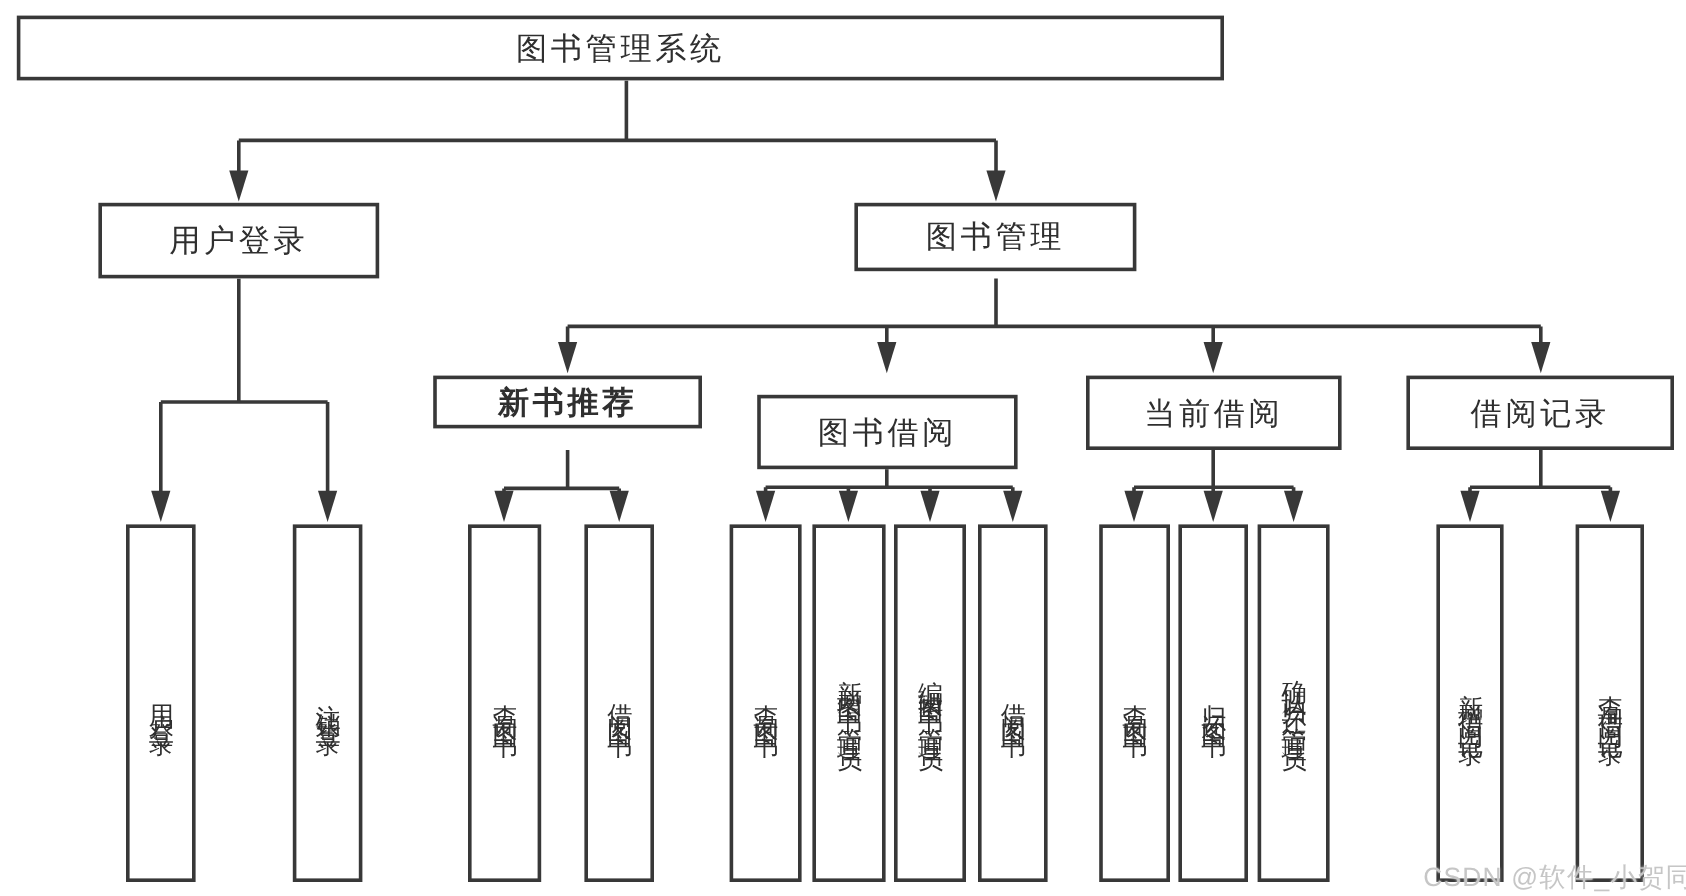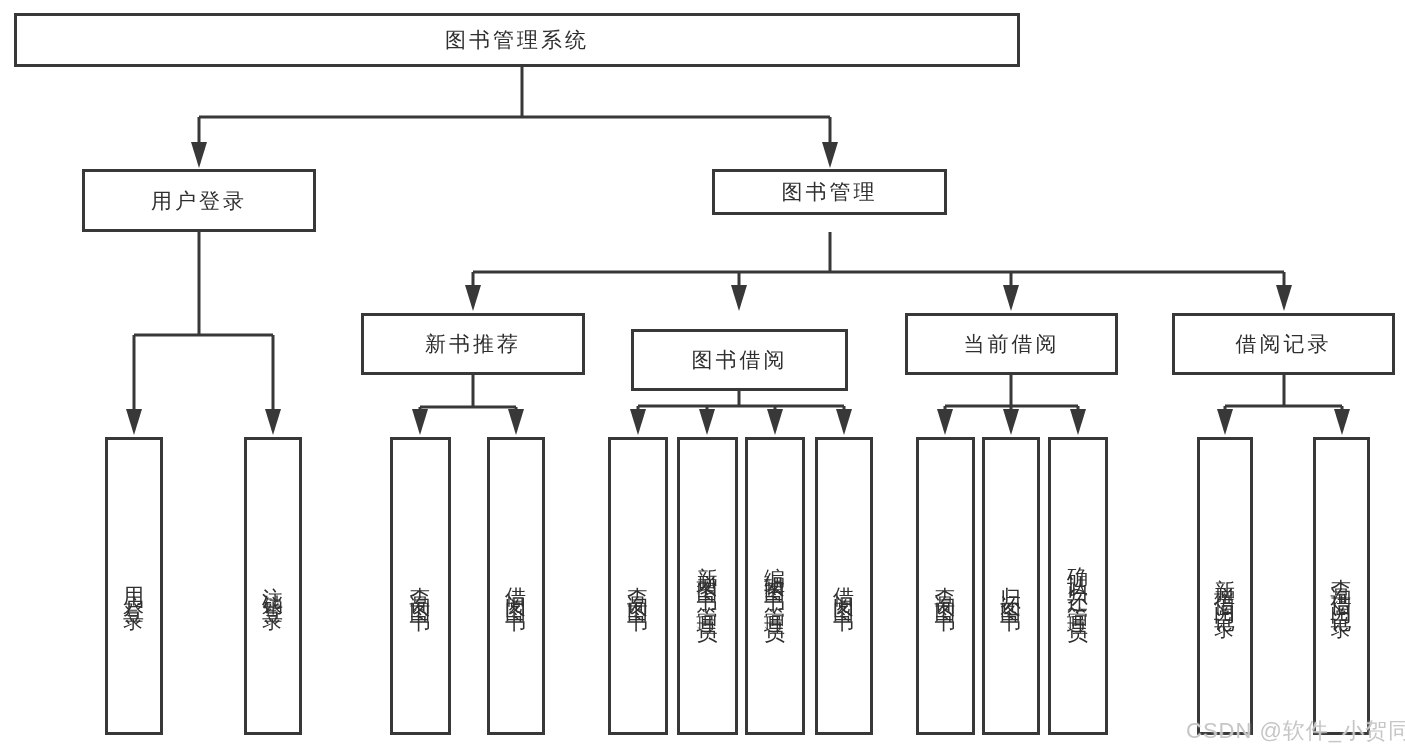--- a/index.html
+++ b/index.html
@@ -35,38 +35,38 @@
     position: absolute;
     box-sizing: border-box;
     background: var(--box-fill, #ffffff);
     border: 3px solid var(--box-border, #383838);
     display: flex;
     align-items: center;
     justify-content: center;
     color: var(--text, #2f2f2f);
   }
   .hnode span {
-    font-size: 21px;
+    font-size: 26px;
     letter-spacing: 3px;
     white-space: nowrap;
   }
   .vnode span {
     writing-mode: vertical-rl;
     font-size: 21px;
     letter-spacing: 8px;
     line-height: 1;
     white-space: nowrap;
   }
   
   #n-root   { left: 14px;   top: 13px;  width: 1006px; height: 54px; }
   
   #n-login  { left: 82px;   top: 169px; width: 234px;  height: 63px; }
-  #n-mgmt   { left: 712px;  top: 169px; width: 235px;  height: 46px; }
-  
-  #n-l3-0   { left: 361px;  top: 313px; width: 224px;  height: 62px; }
+  #n-mgmt   { left: 712px;  top: 169px; width: 235px;  height: 57px; }
+  
+  #n-l3-0   { left: 361px;  top: 313px; width: 224px;  height: 44px; font-weight: bold; }
   #n-l3-1   { left: 631px;  top: 329px; width: 217px;  height: 62px; }
   #n-l3-2   { left: 905px;  top: 313px; width: 213px;  height: 62px; }
   #n-l3-3   { left: 1172px; top: 313px; width: 223px;  height: 62px; }
   
   .leaf     { top: 437px; height: 298px; }
   #n-a0 { left: 105px;  width: 58px; }
   #n-a1 { left: 244px;  width: 58px; }
   #n-b0 { left: 390px;  width: 61px; }
   #n-b1 { left: 487px;  width: 58px; }
   #n-c0 { left: 608px;  width: 60px; }

